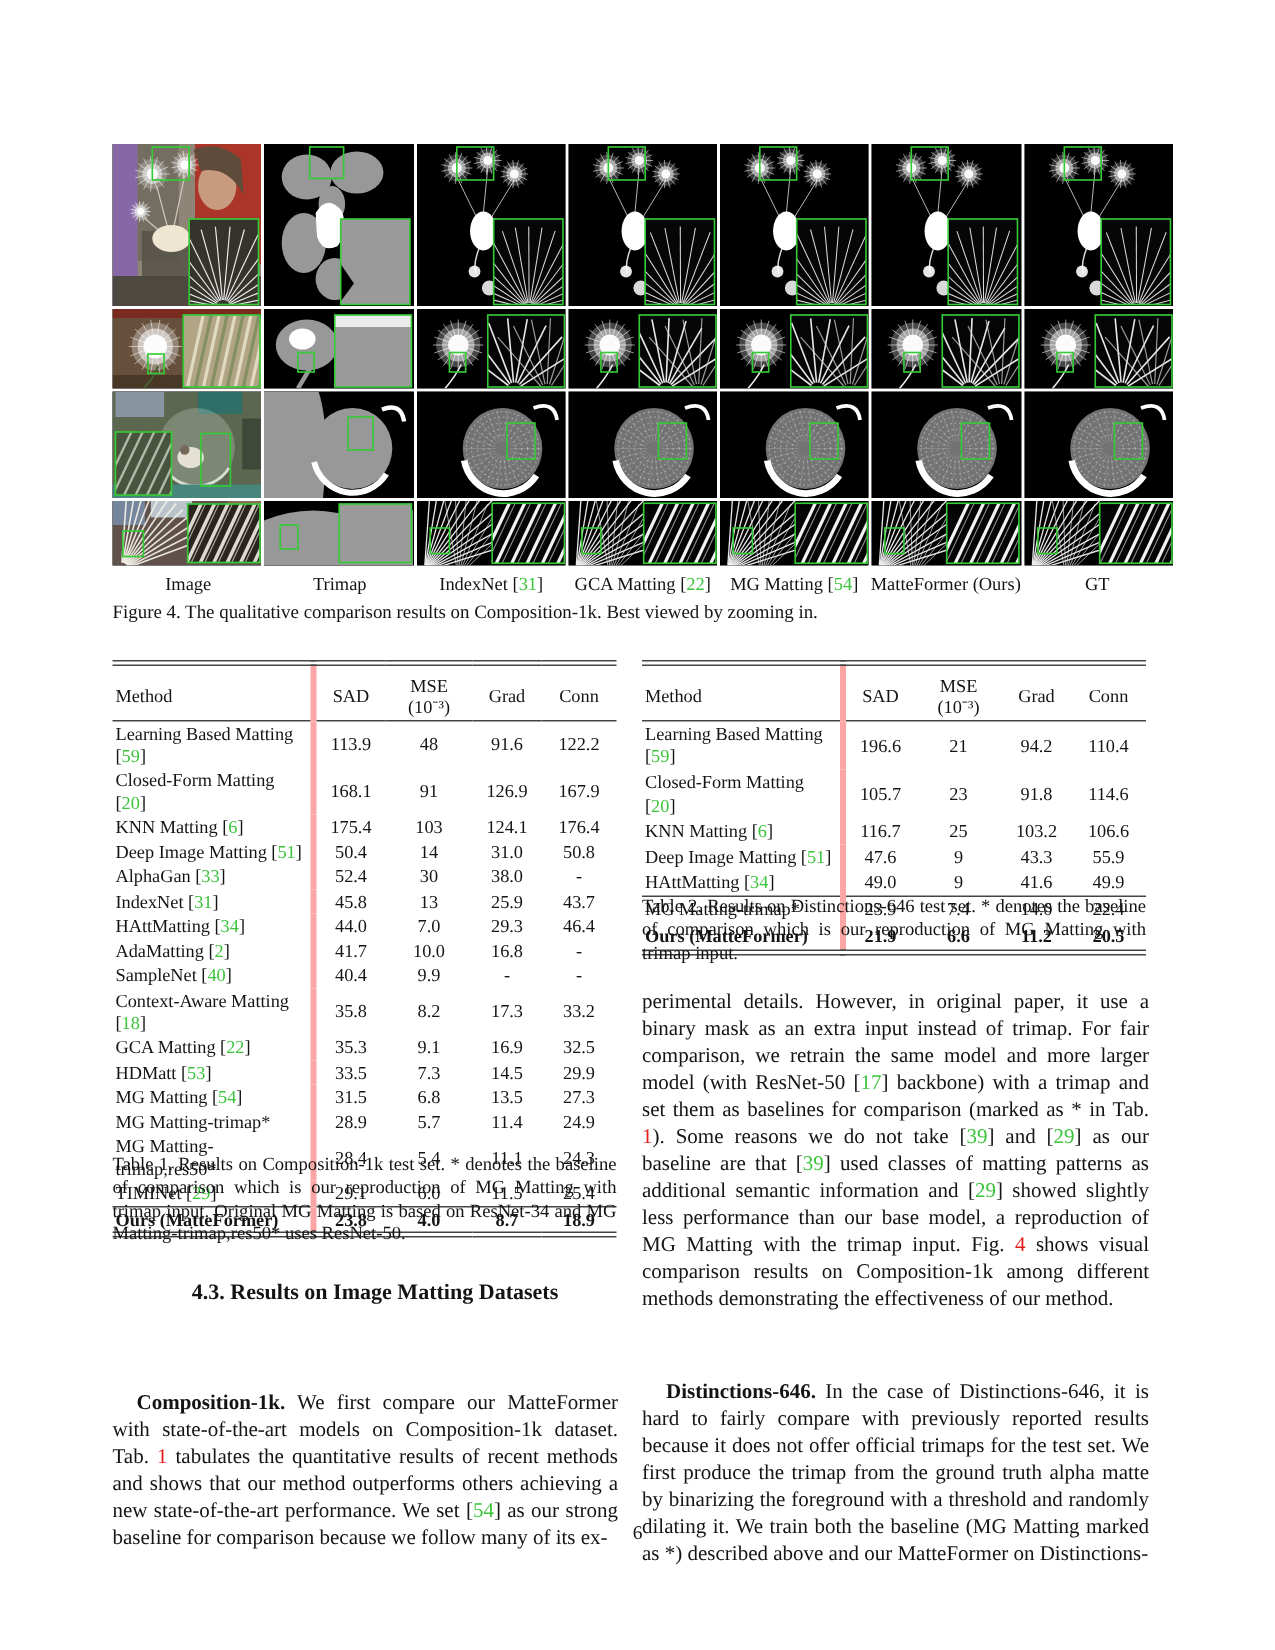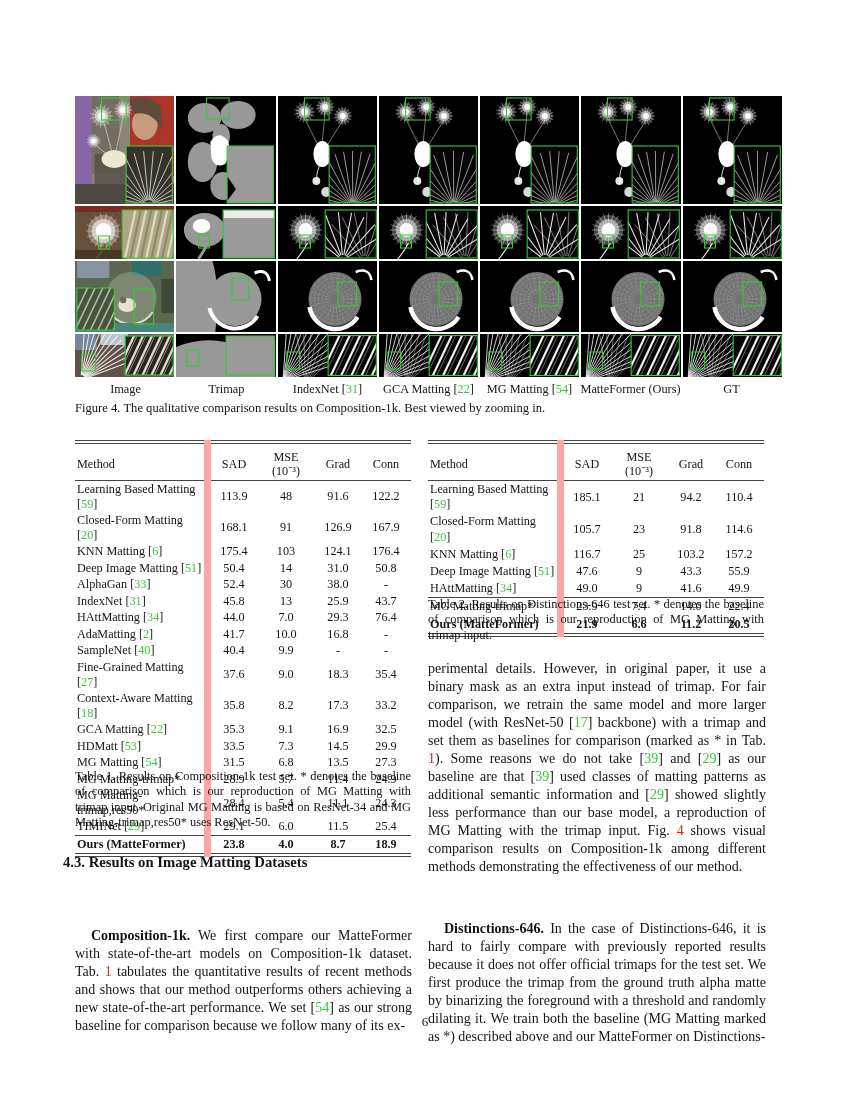--- a/index.html
+++ b/index.html
@@ -19,31 +19,31 @@
 
   
   .tblwrap{position:absolute;width:336px;}
   #table1{left:75px;top:440px;}
   #table2{left:428px;top:440px;}
   table{width:100%;border-collapse:collapse;border-top:4px double #444;border-bottom:4px double #444;
         font-size:12.2px;}
   th{font-weight:normal;border-bottom:1.2px solid #444;padding:7px 0 2px 0;white-space:pre-line;line-height:13.5px;vertical-align:middle;}
   th.mth,td.mth{text-align:left;padding-left:2px;}
   th.num,td.num{text-align:center;}
-  .vb{border-left:7px solid #fca5a5;}
+  .vb{border-left:4px solid #fca5a5;}
   #table1 td{line-height:14.55px;}
   #table2 td{line-height:15.2px;}
   tr.ra td{border-top:1px solid #444;}
   tr.bd td{font-weight:bold;}
 
   .caption{position:absolute;width:336px;font-size:12.4px;line-height:15.4px;text-align:justify;}
   #t1cap{left:75px;top:769px;}
   #t2cap{left:428px;top:597px;}
 
-  #sec-heading{position:absolute;left:63px;top:854px;width:340px;font-size:14.7px;font-weight:bold;}
+  #sec-heading{position:absolute;left:80px;top:854px;width:340px;font-size:14.7px;font-weight:bold;text-align:center;}
 
   .bodycol{font-size:14px;line-height:18px;text-align:justify;}
   #left-para{position:absolute;left:75px;top:883px;width:337px;}
   #right-col{position:absolute;left:428px;top:660px;width:338px;}
   .bodycol p{margin:0;}
   p.ind{text-indent:16px;margin-top:44px;}
 
   #page-num{position:absolute;left:0;top:1014px;width:850px;text-align:center;font-size:13px;}
 </style>
 </head>
@@ -1466,42 +1466,35 @@
             <td class="num vb">45.8</td>
             <td class="num">13</td>
             <td class="num">25.9</td>
             <td class="num">43.7</td>
           </tr>
           <tr class="">
             <td class="mth">HAttMatting [<span class="cg">34</span>]</td>
             <td class="num vb">44.0</td>
             <td class="num">7.0</td>
             <td class="num">29.3</td>
-            <td class="num">76.4</td>
+            <td class="num">46.4</td>
           </tr>
           <tr class="">
             <td class="mth">AdaMatting [<span class="cg">2</span>]</td>
             <td class="num vb">41.7</td>
             <td class="num">10.0</td>
             <td class="num">16.8</td>
             <td class="num">-</td>
           </tr>
           <tr class="">
             <td class="mth">SampleNet [<span class="cg">40</span>]</td>
             <td class="num vb">40.4</td>
             <td class="num">9.9</td>
             <td class="num">-</td>
             <td class="num">-</td>
-          </tr>
-          <tr class="">
-            <td class="mth">Fine-Grained Matting [<span class="cg">27</span>]</td>
-            <td class="num vb">37.6</td>
-            <td class="num">9.0</td>
-            <td class="num">18.3</td>
-            <td class="num">35.4</td>
           </tr>
           <tr class="">
             <td class="mth">Context-Aware Matting [<span class="cg">18</span>]</td>
             <td class="num vb">35.8</td>
             <td class="num">8.2</td>
             <td class="num">17.3</td>
             <td class="num">33.2</td>
           </tr>
           <tr class="">
             <td class="mth">GCA Matting [<span class="cg">22</span>]</td>
@@ -1565,38 +1558,38 @@
             <th class="num vb" style="width:46px">SAD</th>
             <th class="num" style="width:58px">MSE
 (10⁻³)</th>
             <th class="num" style="width:46px">Grad</th>
             <th class="num" style="width:50px">Conn</th>
           </tr>
         </thead>
         <tbody>
           <tr class="">
             <td class="mth">Learning Based Matting [<span class="cg">59</span>]</td>
-            <td class="num vb">185.1</td>
+            <td class="num vb">196.6</td>
             <td class="num">21</td>
             <td class="num">94.2</td>
             <td class="num">110.4</td>
           </tr>
           <tr class="">
             <td class="mth">Closed-Form Matting [<span class="cg">20</span>]</td>
             <td class="num vb">105.7</td>
             <td class="num">23</td>
             <td class="num">91.8</td>
             <td class="num">114.6</td>
           </tr>
           <tr class="">
             <td class="mth">KNN Matting [<span class="cg">6</span>]</td>
             <td class="num vb">116.7</td>
             <td class="num">25</td>
             <td class="num">103.2</td>
-            <td class="num">157.2</td>
+            <td class="num">106.6</td>
           </tr>
           <tr class="">
             <td class="mth">Deep Image Matting [<span class="cg">51</span>]</td>
             <td class="num vb">47.6</td>
             <td class="num">9</td>
             <td class="num">43.3</td>
             <td class="num">55.9</td>
           </tr>
           <tr class="">
             <td class="mth">HAttMatting [<span class="cg">34</span>]</td>

